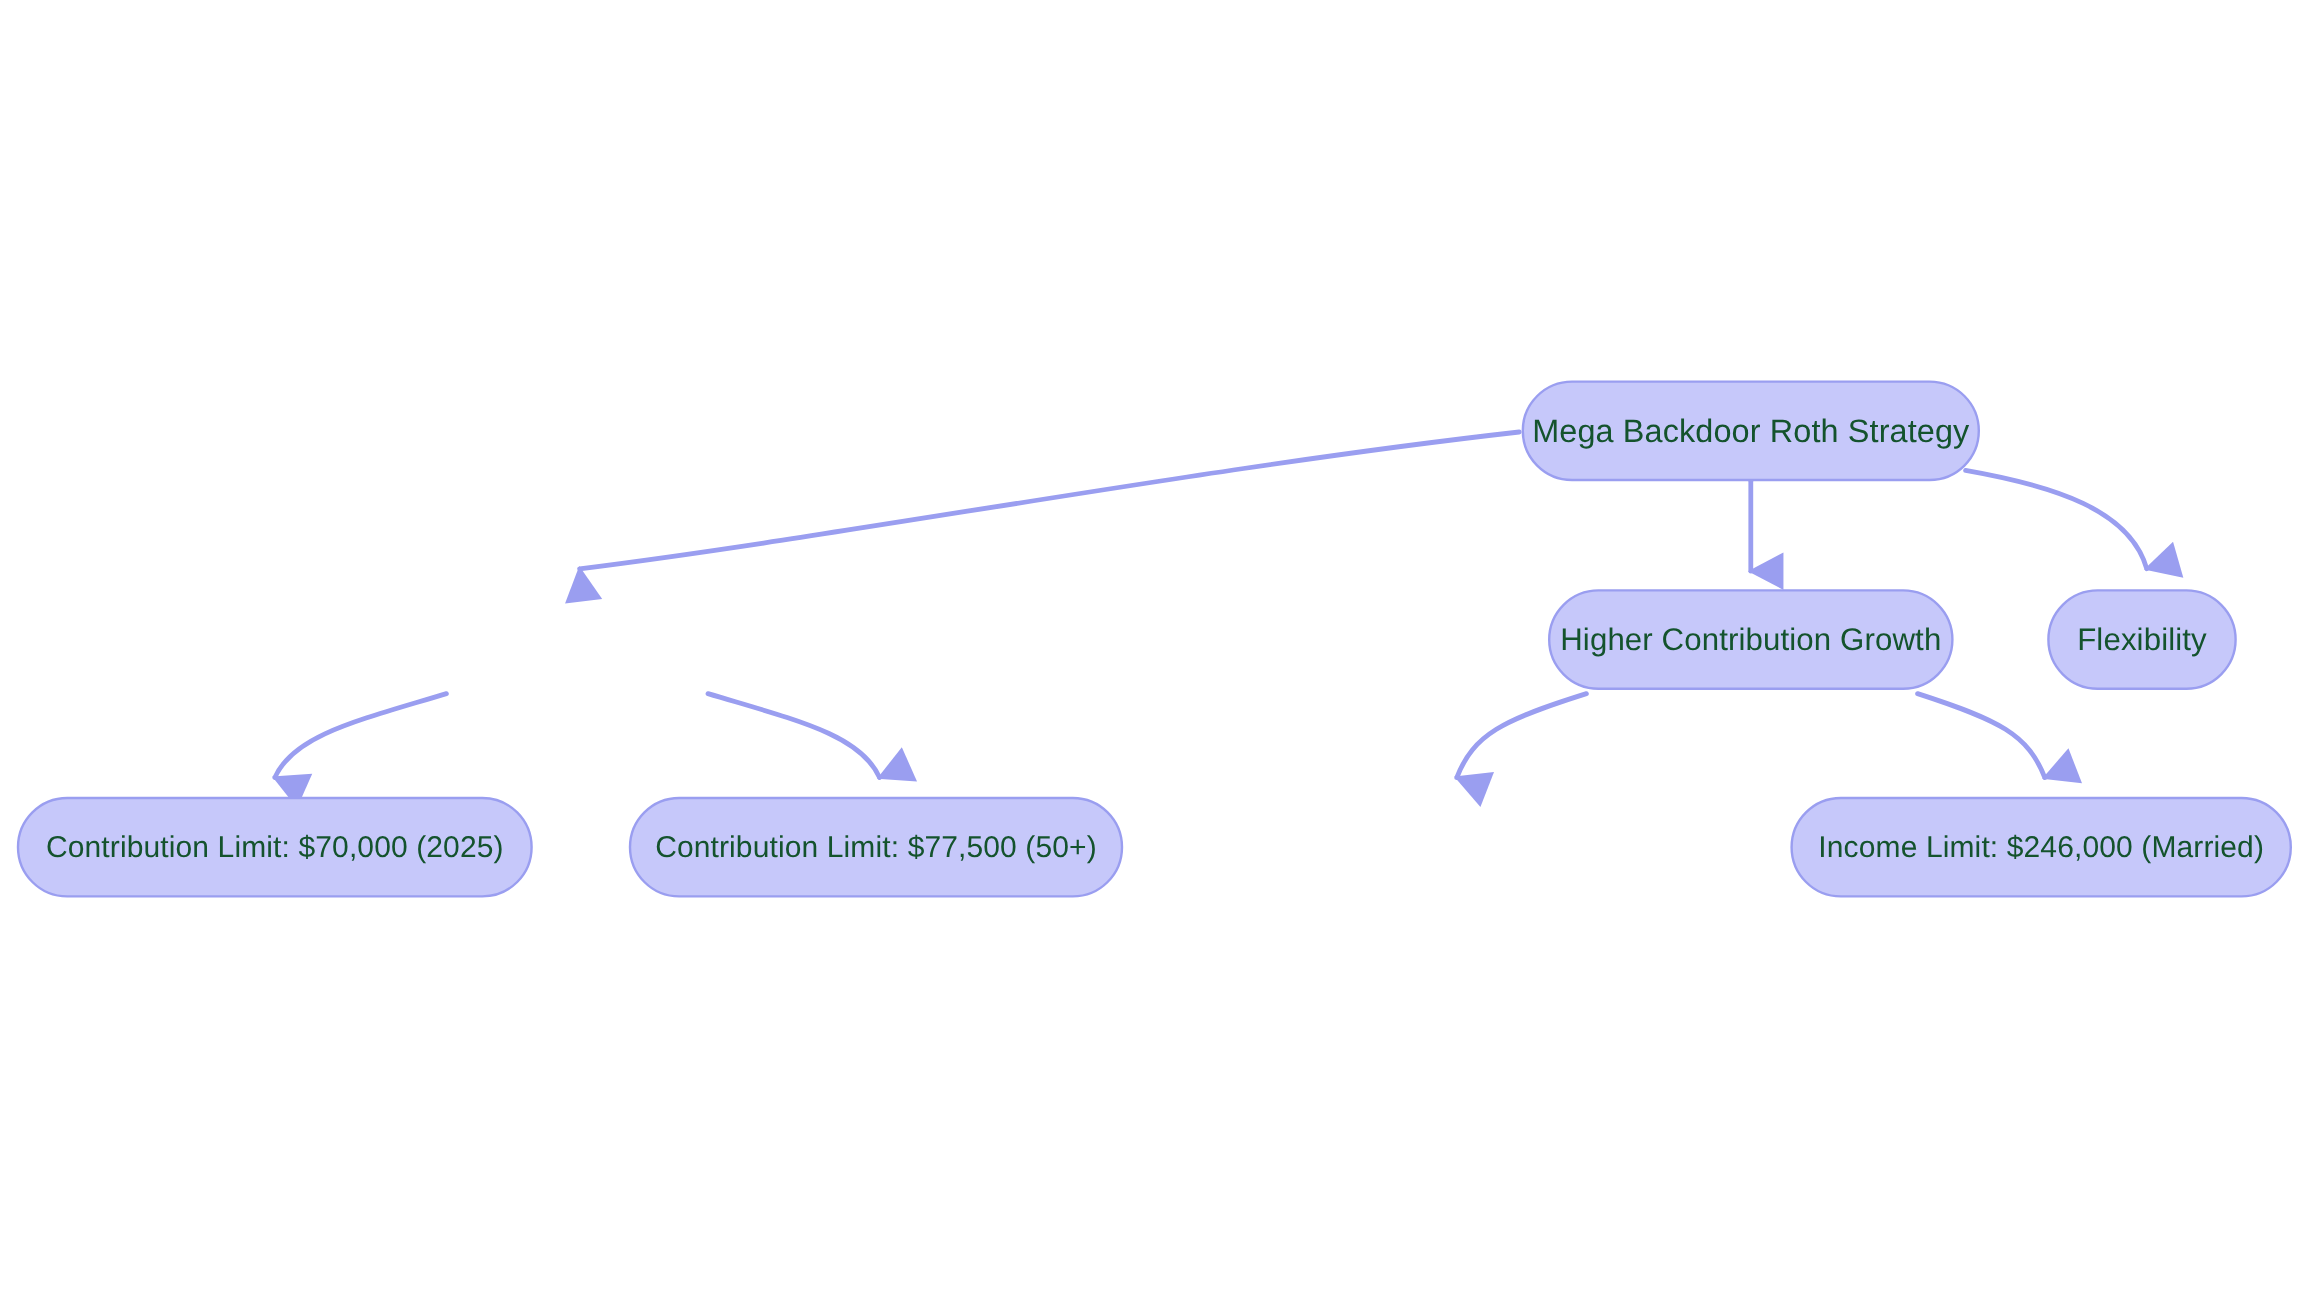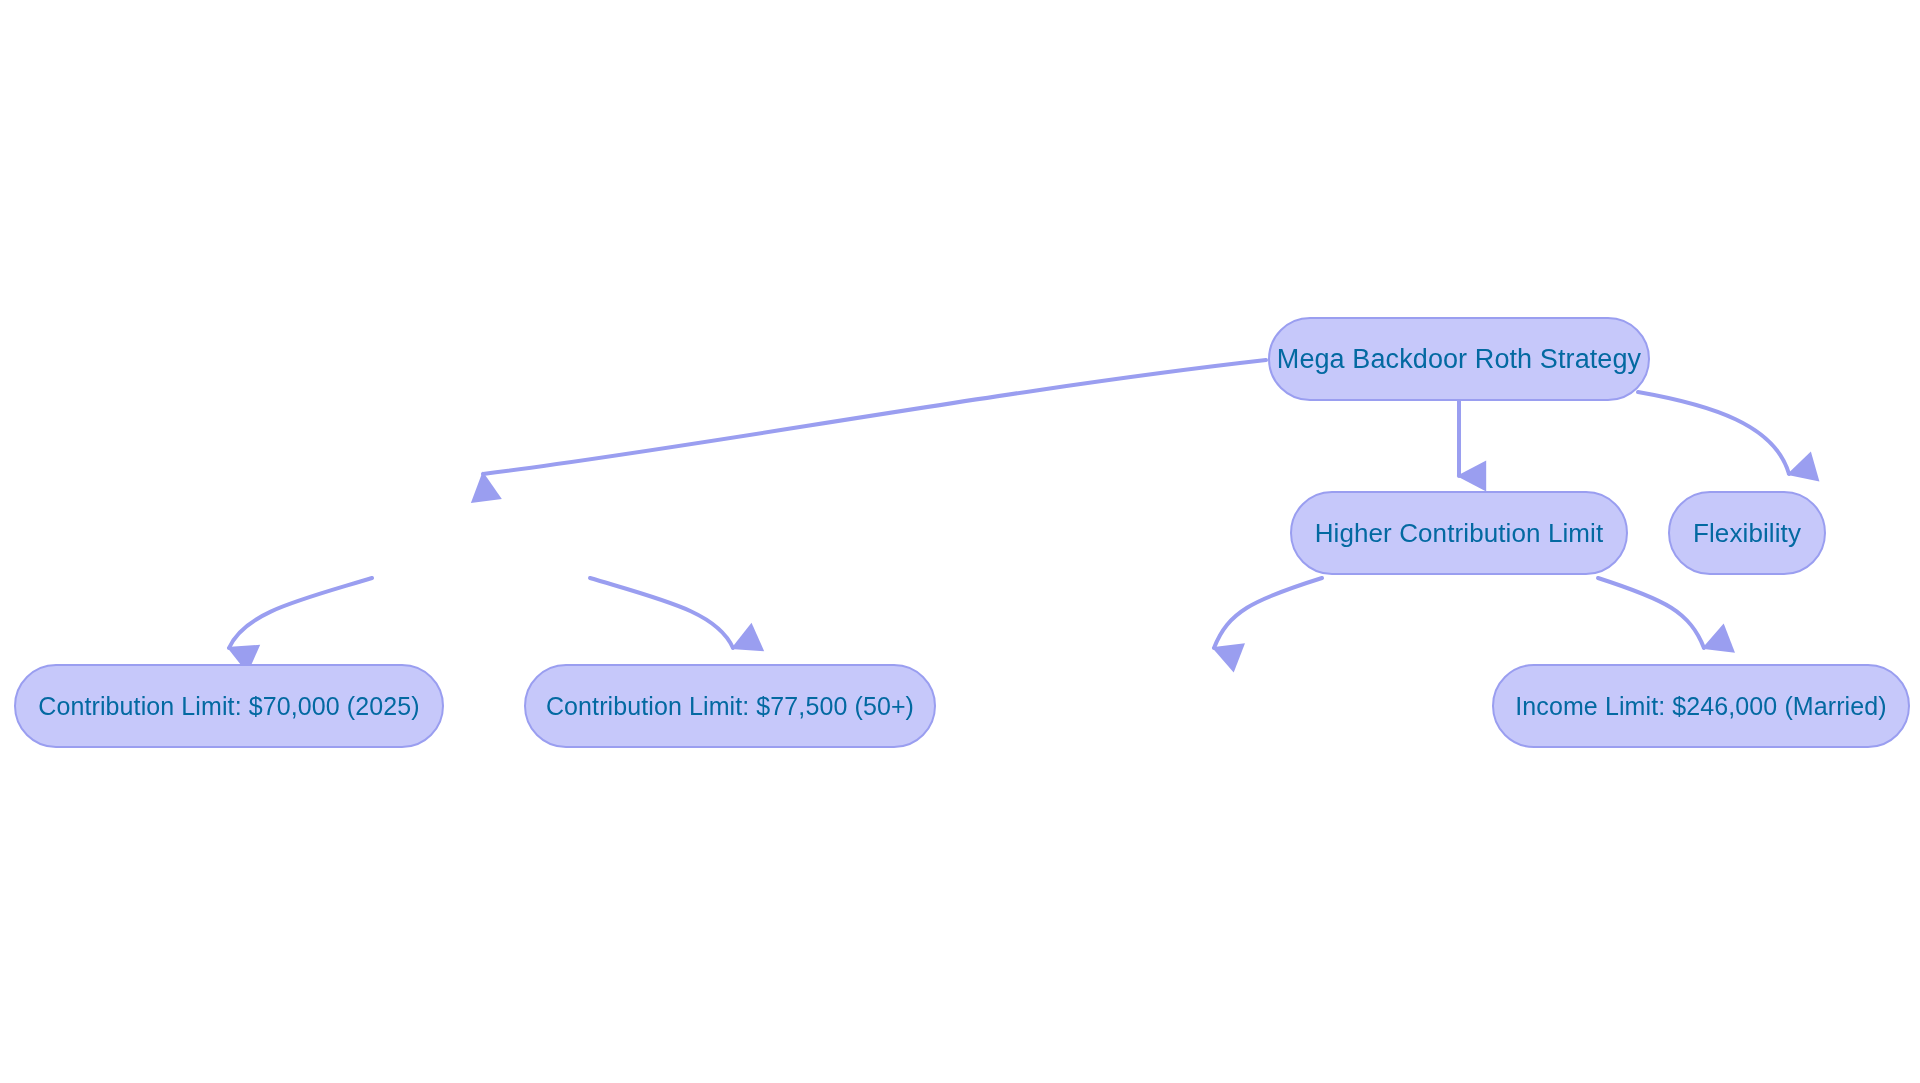--- a/index.html
+++ b/index.html
@@ -37,21 +37,21 @@
     background: #c6c8fa;
     border: 2px solid #9a9ef0;
     border-radius: 999px;
     color: #3b36d8;
     white-space: nowrap;
     letter-spacing: 0.1px;
   }
   .node-label {
     display: block;
     line-height: 1;
-    color: #0369a1;
+    color: #14532d;
   }
   .tier-root  { font-size: 27px; }
   .tier-mid   { font-size: 26px; }
   .tier-leaf  { font-size: 25px; }
 </style>
 </head>
 <body>
 
 <div id="canvas">
 
@@ -76,24 +76,24 @@
 
     <path d="M 1598 578 C 1666 600, 1690 612, 1704 648" fill="none" stroke="#9a9ef0" stroke-width="4" stroke-linecap="round" marker-end="url(#arrowhead)"></path>
   </svg>
 
   <div class="node tier-root" style="left:1268px; top:317px; width:382px; height:84px;">
     <span class="node-label">Mega Backdoor Roth Strategy</span>
   </div>
 
 
   <div class="node tier-mid" style="left:1290px; top:491px; width:338px; height:84px;">
-    <span class="node-label">Higher Contribution Limit</span>
+    <span class="node-label">Higher Contribution Growth</span>
   </div>
 
-  <div class="node tier-mid" style="left:1668px; top:491px; width:158px; height:84px;">
+  <div class="node tier-mid" style="left:1706px; top:491px; width:158px; height:84px;">
     <span class="node-label">Flexibility</span>
   </div>
 
   <div class="node tier-leaf" style="left:14px; top:664px; width:430px; height:84px;justify-content:center;">
     <span class="node-label">Contribution Limit: $70,000 (2025)</span>
   </div>
 
   <div class="node tier-leaf" style="left:524px; top:664px; width:412px; height:84px;">
     <span class="node-label">Contribution Limit: $77,500 (50+)</span>
   </div>

